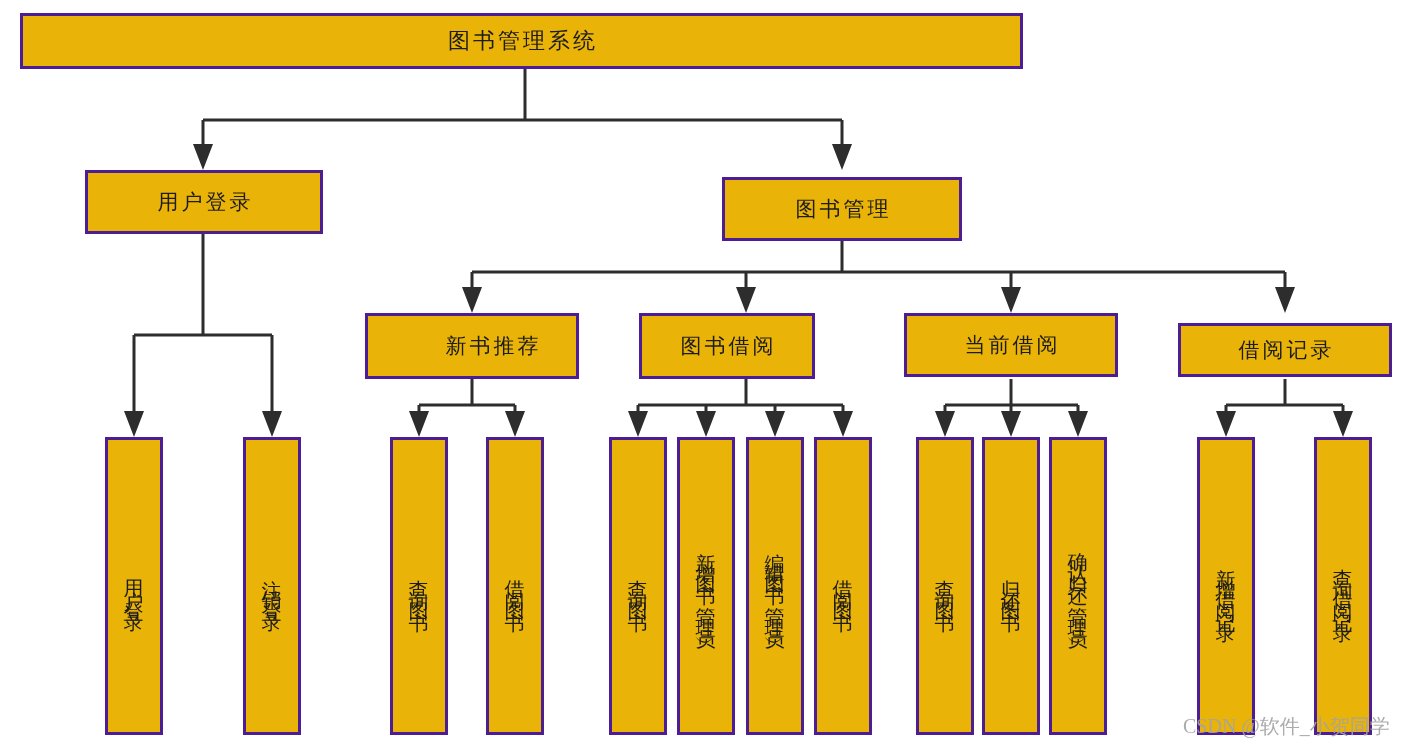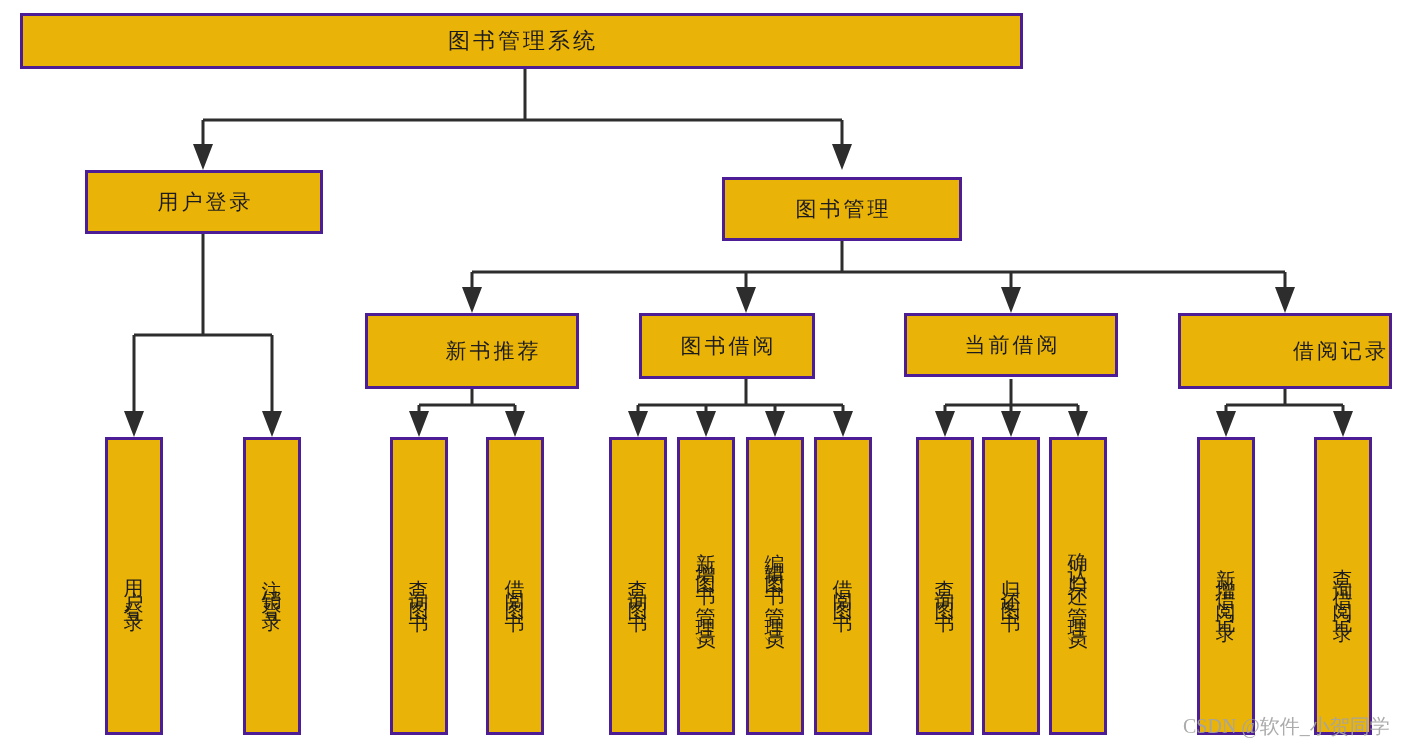--- a/index.html
+++ b/index.html
@@ -69,30 +69,30 @@
     <span class="lbl">图书管理系统</span>
   </div>
 
   <div class="box hbox" style="left:85px;top:170px;width:238px;height:64px;">
     <span class="lbl">用户登录</span>
   </div>
   <div class="box hbox" style="left:722px;top:177px;width:240px;height:64px;">
     <span class="lbl">图书管理</span>
   </div>
 
-  <div class="box hbox" style="left:365px;top:313px;width:214px;height:76px;padding-left:40px;">
+  <div class="box hbox" style="left:365px;top:313px;width:214px;height:66px;padding-left:40px;">
     <span class="lbl">新书推荐</span>
   </div>
   <div class="box hbox" style="left:639px;top:313px;width:176px;height:66px;">
     <span class="lbl">图书借阅</span>
   </div>
   <div class="box hbox" style="left:904px;top:313px;width:214px;height:64px;">
     <span class="lbl">当前借阅</span>
   </div>
-  <div class="box hbox" style="left:1178px;top:313px;width:214px;height:76px;justify-content:flex-end;">
+  <div class="box hbox" style="left:1178px;top:323px;width:214px;height:54px;">
     <span class="lbl">借阅记录</span>
   </div>
 
   <div class="box vbox" style="left:105px;top:437px;height:298px;">
     <span class="vlbl">用户登录</span>
   </div>
   <div class="box vbox" style="left:243px;top:437px;height:298px;">
     <span class="vlbl">注销登录</span>
   </div>
 

